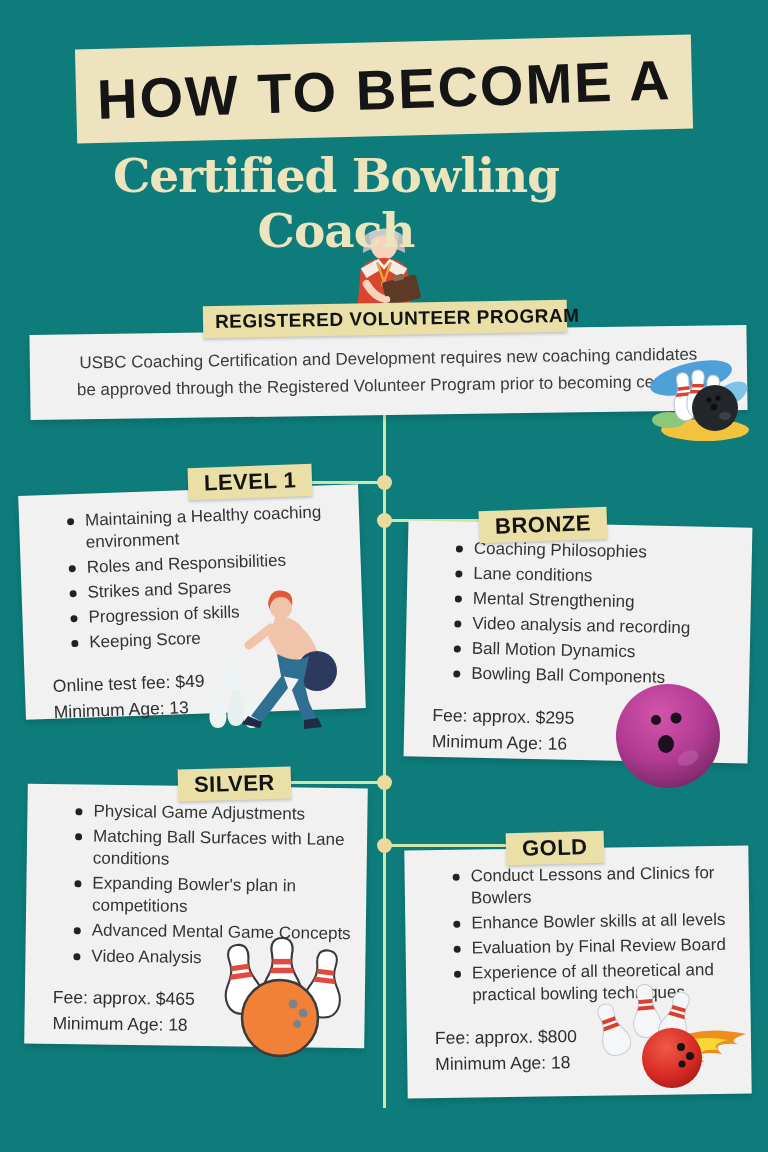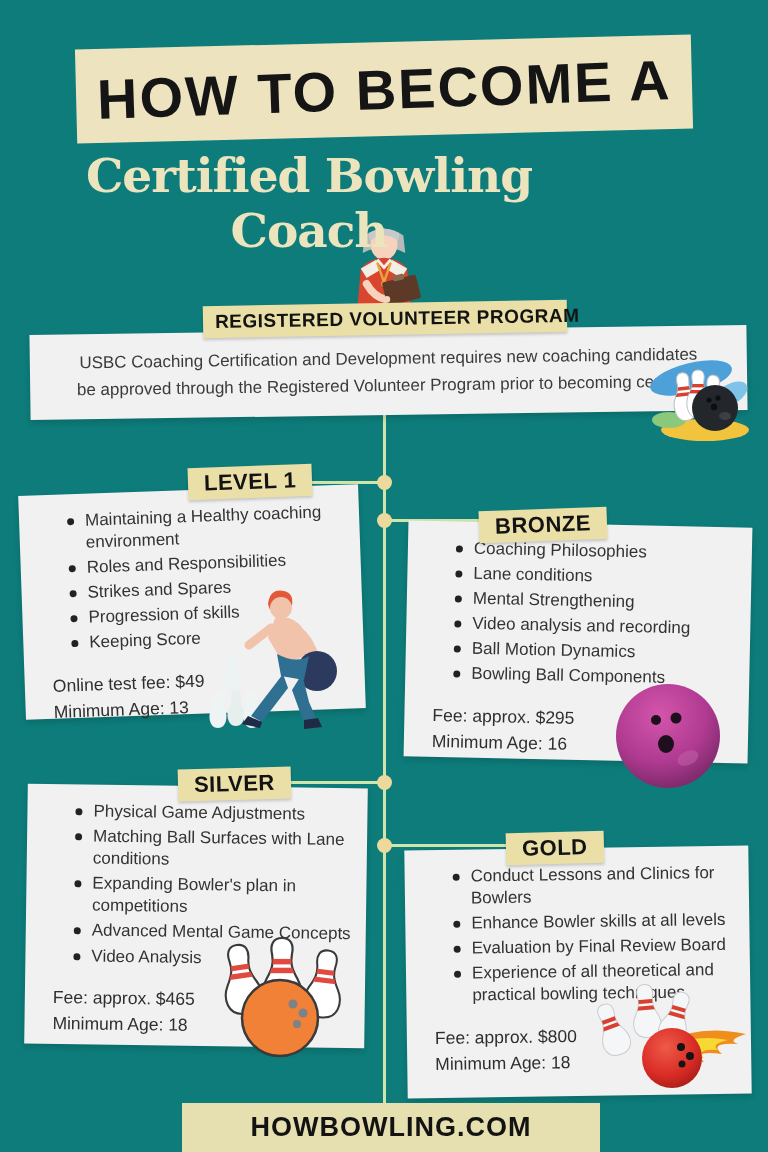--- a/index.html
+++ b/index.html
@@ -7,21 +7,21 @@
           font-family:"Liberation Sans",sans-serif;margin:0 auto;}
 
   
   .title-banner{position:absolute;left:76px;top:42px;width:616px;height:94px;
     background:#ede4bf;transform:rotate(-1.4deg);display:flex;align-items:center;justify-content:center;
     z-index:3;}
   .title-banner span{font-size:56px;font-weight:800;letter-spacing:2px;color:#151515;
     transform:rotate(-0.6deg);white-space:nowrap;}
   .main-title{position:absolute;left:0;top:148px;width:618px;margin:0;text-align:center;
     font-family:"DejaVu Serif",serif;font-weight:bold;font-size:47px;letter-spacing:-1px;
-    color:#ece4bd;z-index:3;}
+    color:#ece4bd;z-index:3;padding-left:27px;}
   .badge{position:absolute;background:#eadfa6;color:#131313;font-weight:bold;
     padding:3px 16px;white-space:nowrap;z-index:6;font-size:22px;letter-spacing:.5px;
     box-shadow:0 2px 3px rgba(0,0,0,.18);}
   #rvp-badge{left:203px;top:303px;width:340px;text-align:center;font-size:19px;
     transform:rotate(-1deg);padding:5px 12px;}
   #level1-badge{left:188px;top:466px;transform:rotate(-2deg);}
   #bronze-badge{left:479px;top:509px;transform:rotate(-2deg);}
   #silver-badge{left:178px;top:768px;transform:rotate(-1.5deg);}
   #gold-badge{left:506px;top:832px;transform:rotate(-1.5deg);}
   .footer-banner{position:absolute;left:182px;top:1103px;width:418px;height:49px;background:#e6dfb0;
@@ -321,17 +321,14 @@
           <rect x="0" y="15" width="32" height="4" fill="#d8402f"></rect>
           <rect x="0" y="21.5" width="32" height="4" fill="#d8402f"></rect>
         </g>
     </g>
     <circle cx="92" cy="74" r="30" fill="url(#rg)"></circle>
     <circle cx="101" cy="63" r="4" fill="#141414"></circle>
     <circle cx="110" cy="72" r="4" fill="#141414"></circle>
     <circle cx="102" cy="80" r="3.5" fill="#141414"></circle>
   </svg>
 
-  <div class="footer-banner">
-    <span>HOWBOWLING.COM</span>
-  </div>
 
 </div>
 
 </body></html>

